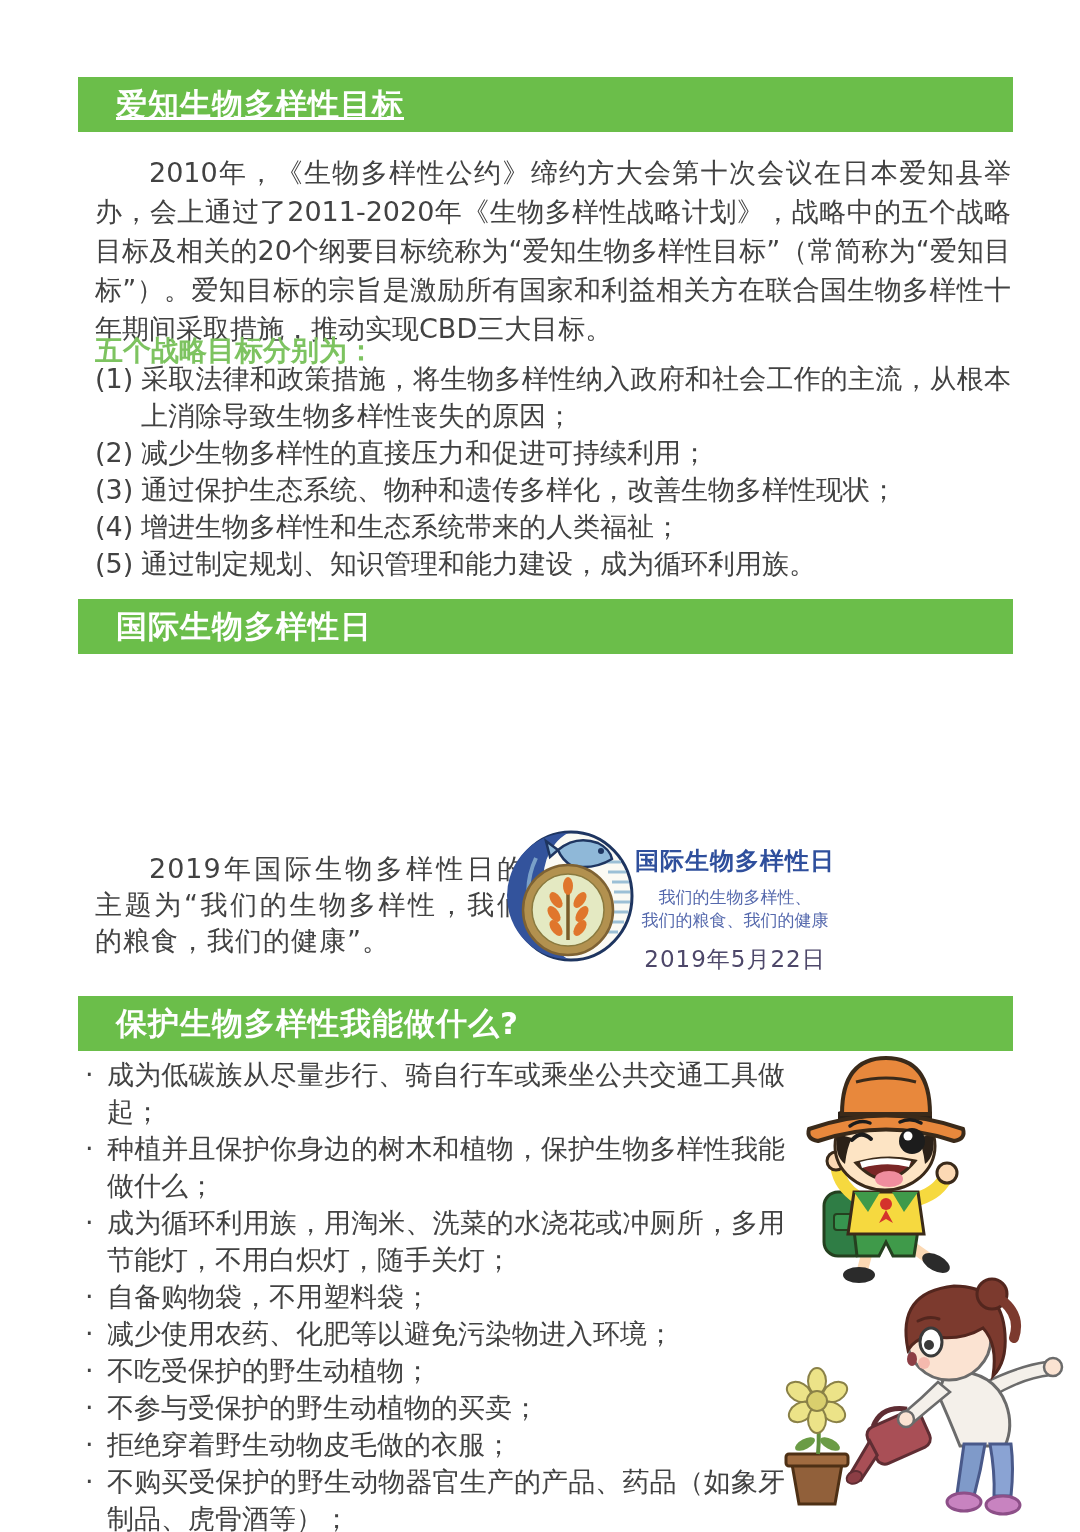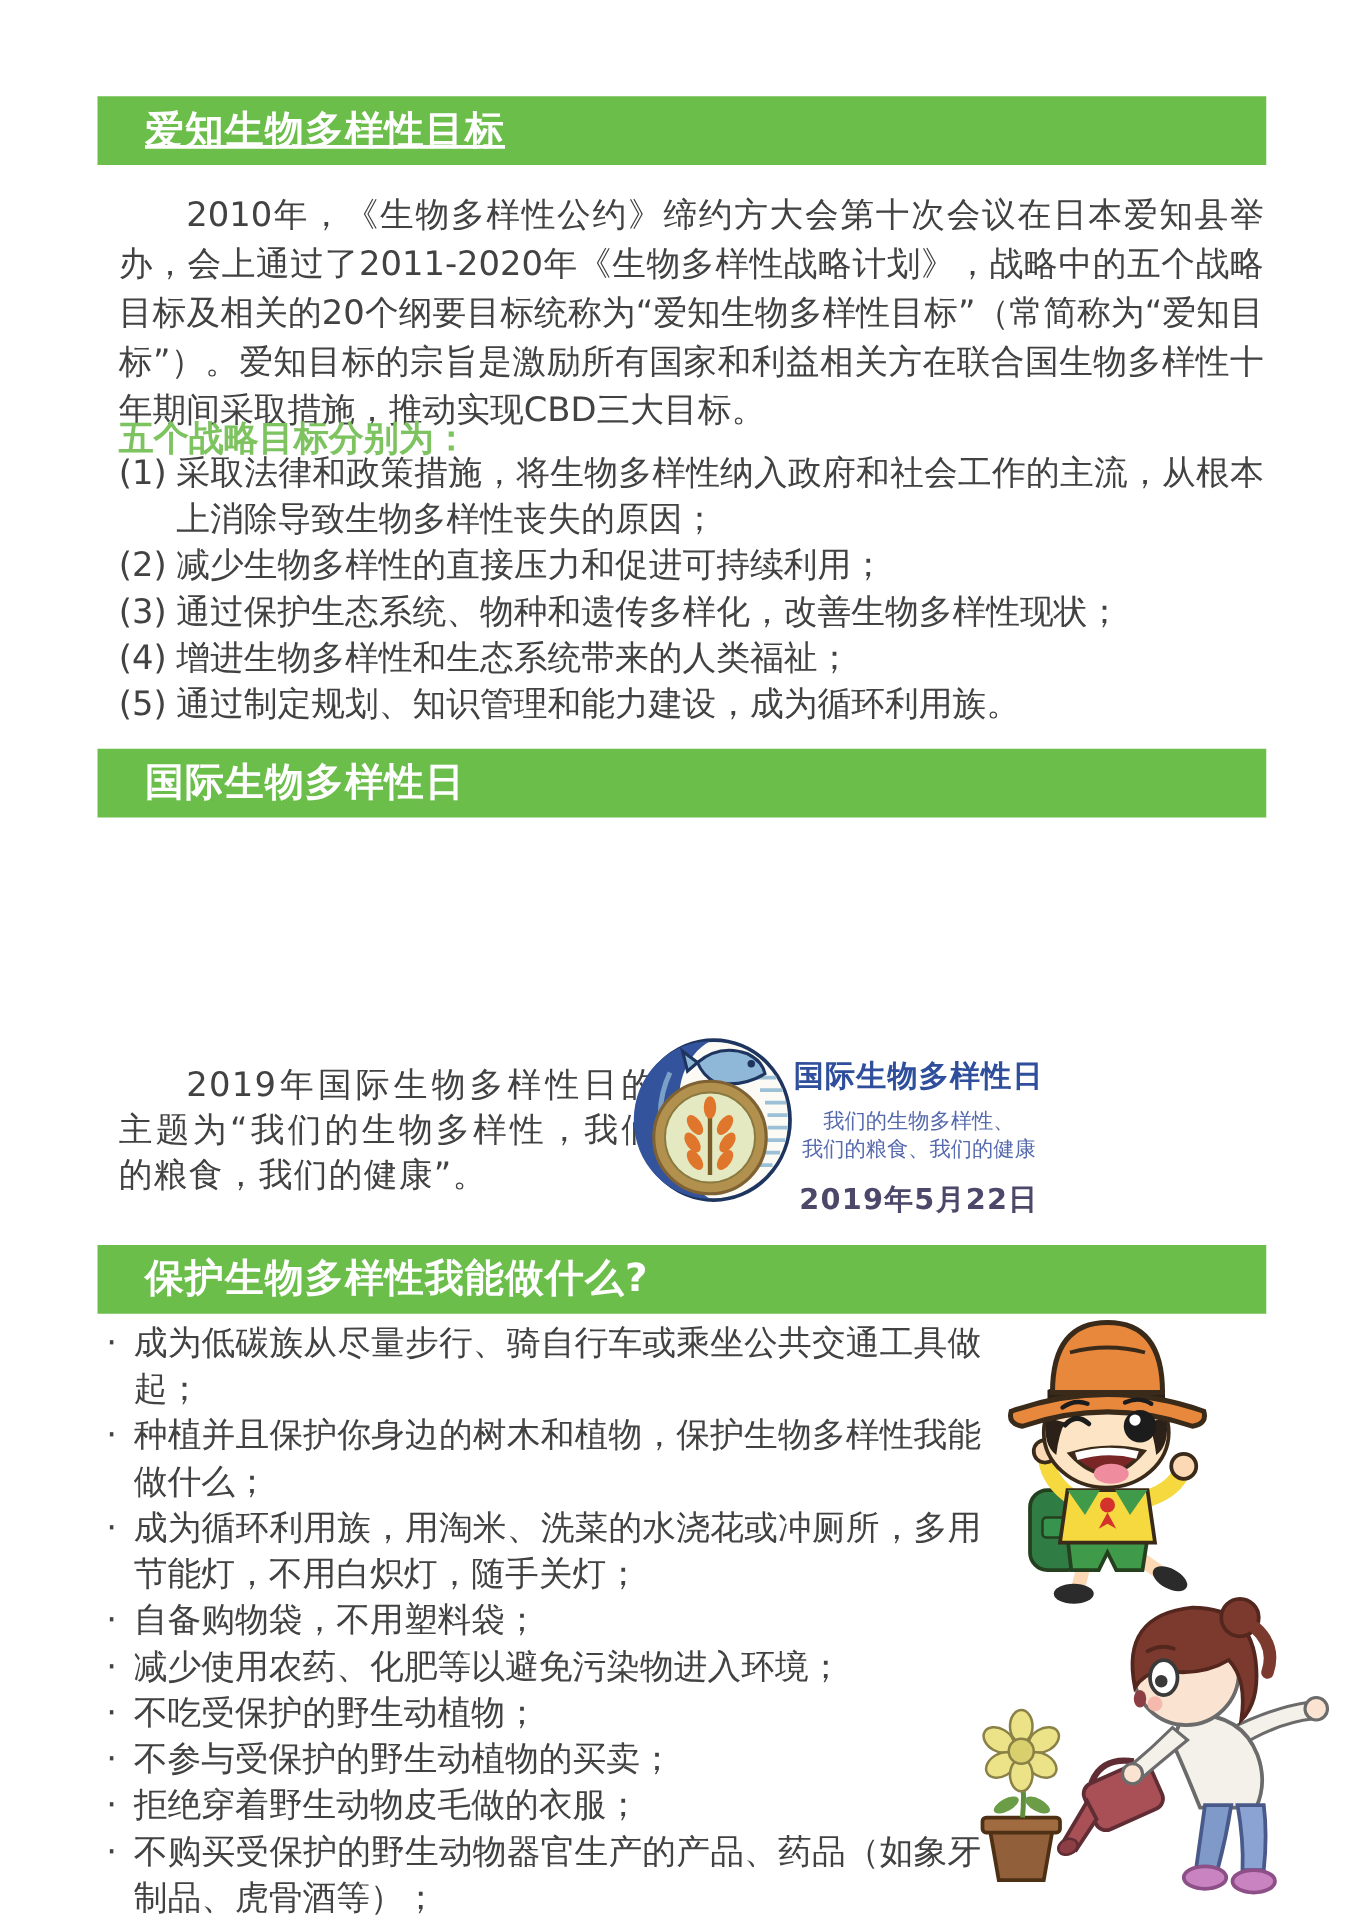--- a/index.html
+++ b/index.html
@@ -44,21 +44,21 @@
     font-size:27px;line-height:36px;text-align:justify;text-indent:2em;
     letter-spacing:1px;
   }
   .logo-svg{position:absolute;left:506px;top:828px;width:130px;height:136px;}
   .logo-caption{
     position:absolute;left:630px;top:845px;width:210px;
     text-align:center;
   }
   .logo-title{font-size:24px;font-weight:bold;color:#2f4f9c;letter-spacing:1px;}
   .logo-sub{font-size:17px;color:#5569ad;line-height:23px;margin-top:9px;font-weight:normal;}
-  .logo-date{font-size:23px;font-weight:bold;color:#4d4769;margin-top:12px;letter-spacing:1px;}
+  .logo-date{font-size:23px;font-weight:normal;color:#4d4769;margin-top:12px;letter-spacing:1px;}
   .actions{
     position:absolute;left:85px;top:1056px;width:700px;
     font-size:27px;line-height:37px;
   }
   .action-item{display:flex;}
   .bullet{flex:none;width:22px;}
   .action-text{flex:1;text-align:justify;}
   .boy-svg{position:absolute;left:796px;top:1044px;width:180px;height:240px;}
   .girl-svg{position:absolute;left:752px;top:1266px;width:325px;height:255px;}
 </style>

